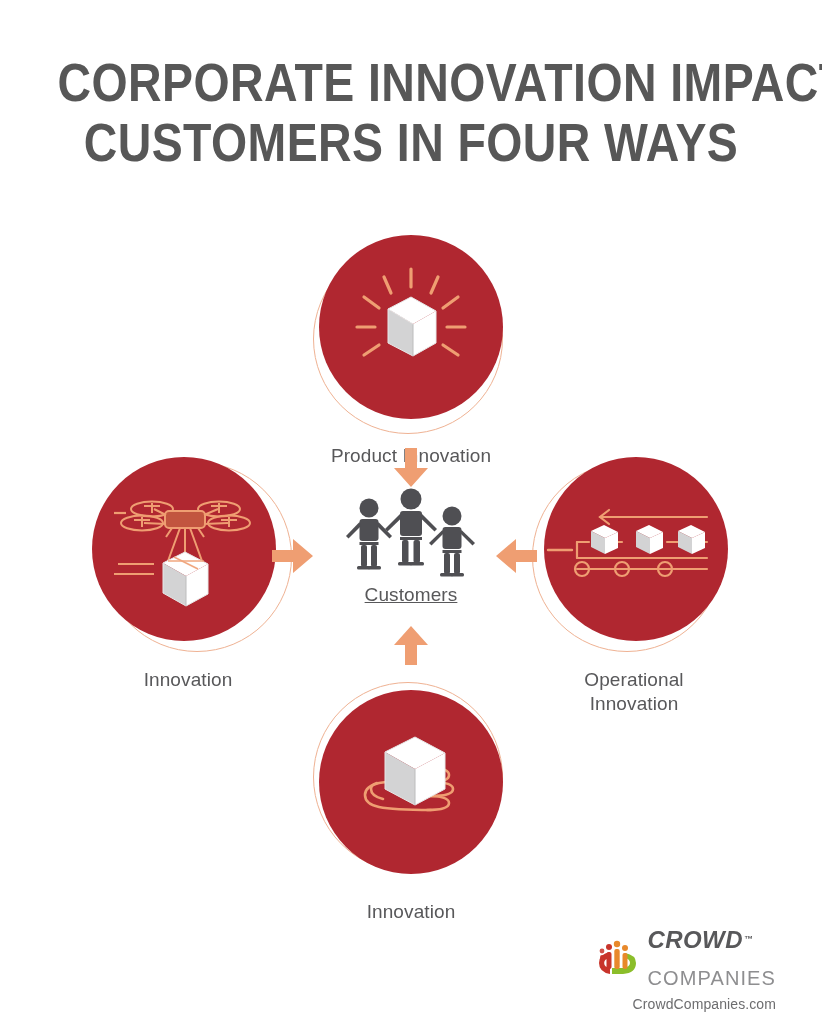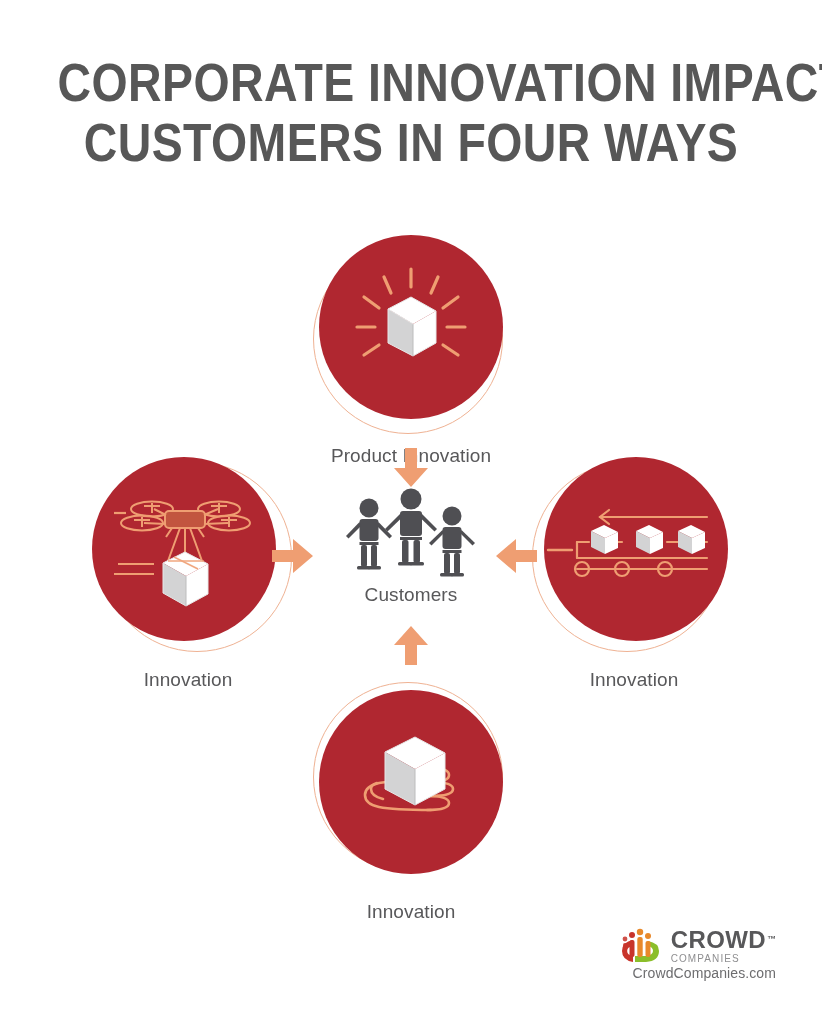--- a/index.html
+++ b/index.html
@@ -109,20 +109,21 @@
     top: 486px;
     width: 200px;
     text-align: center;
   }
   #center-customers .people-svg { display: block; margin: 0 auto; }
   #center-customers .center-label {
     margin-top: 6px;
     font-size: 19px;
     color: #58585a;
     letter-spacing: 0.1px;
+    text-decoration: underline;
   }
 
   
   .arrow { position: absolute; }
   #arrow-top    { left: 392px; top: 448px; }
   #arrow-bottom { left: 392px; top: 626px; }
   #arrow-left   { left: 272px; top: 537px; }
   #arrow-right  { left: 496px; top: 537px; }
 
   
@@ -150,37 +151,38 @@
   .logo-mark { display: block; }
   .logo-words { text-align: left; line-height: 1; }
   .logo-crowd {
     font-family: "Liberation Sans", sans-serif;
     font-weight: bold;
     font-size: 24px;
     color: #58585a;
     letter-spacing: 0.4px;
     position: relative;
     display: inline-block;
+    font-style: italic;
   }
   .logo-tm {
     font-size: 9px;
     font-weight: bold;
     vertical-align: super;
     color: #58585a;
     margin-left: 1px;
   }
   .logo-companies {
     font-family: "Liberation Sans", sans-serif;
-    font-size: 10px;
+    font-size: 20px;
     color: #8e8e90;
     letter-spacing: 1.1px;
-    margin-top: 2px;
+    margin-top: 16px;
   }
   .logo-url {
-    margin-top: 1px;
+    margin-top: 8px;
     font-size: 14px;
     color: #6d6d6f;
     letter-spacing: 0.1px;
   }
 </style>
 </head>
 <body>
 
 <div id="page">
 
@@ -321,20 +323,21 @@
             </g>
             <g>
               <polygon points="134,74 147,68 161,75 148,81" fill="#ffffff"></polygon>
               <polygon points="134,74 148,81 148,97 134,90" fill="#d3d3d4"></polygon>
               <polygon points="148,81 161,75 161,91 148,97" fill="#ffffff"></polygon>
             </g>
           </svg>
         </div>
       </div>
       <div class="node-label">
+        <div>Operational</div>
         <div>Innovation</div>
       </div>
     </div>
 
     <div class="node" id="node-cx">
       <div class="node-circle-wrap">
         <div class="node-arc"></div>
         <div class="node-circle">
           <svg viewBox="0 0 184 184">
             <g stroke="#ef9e72" stroke-width="2.6" fill="none" stroke-linecap="round" stroke-linejoin="round">

